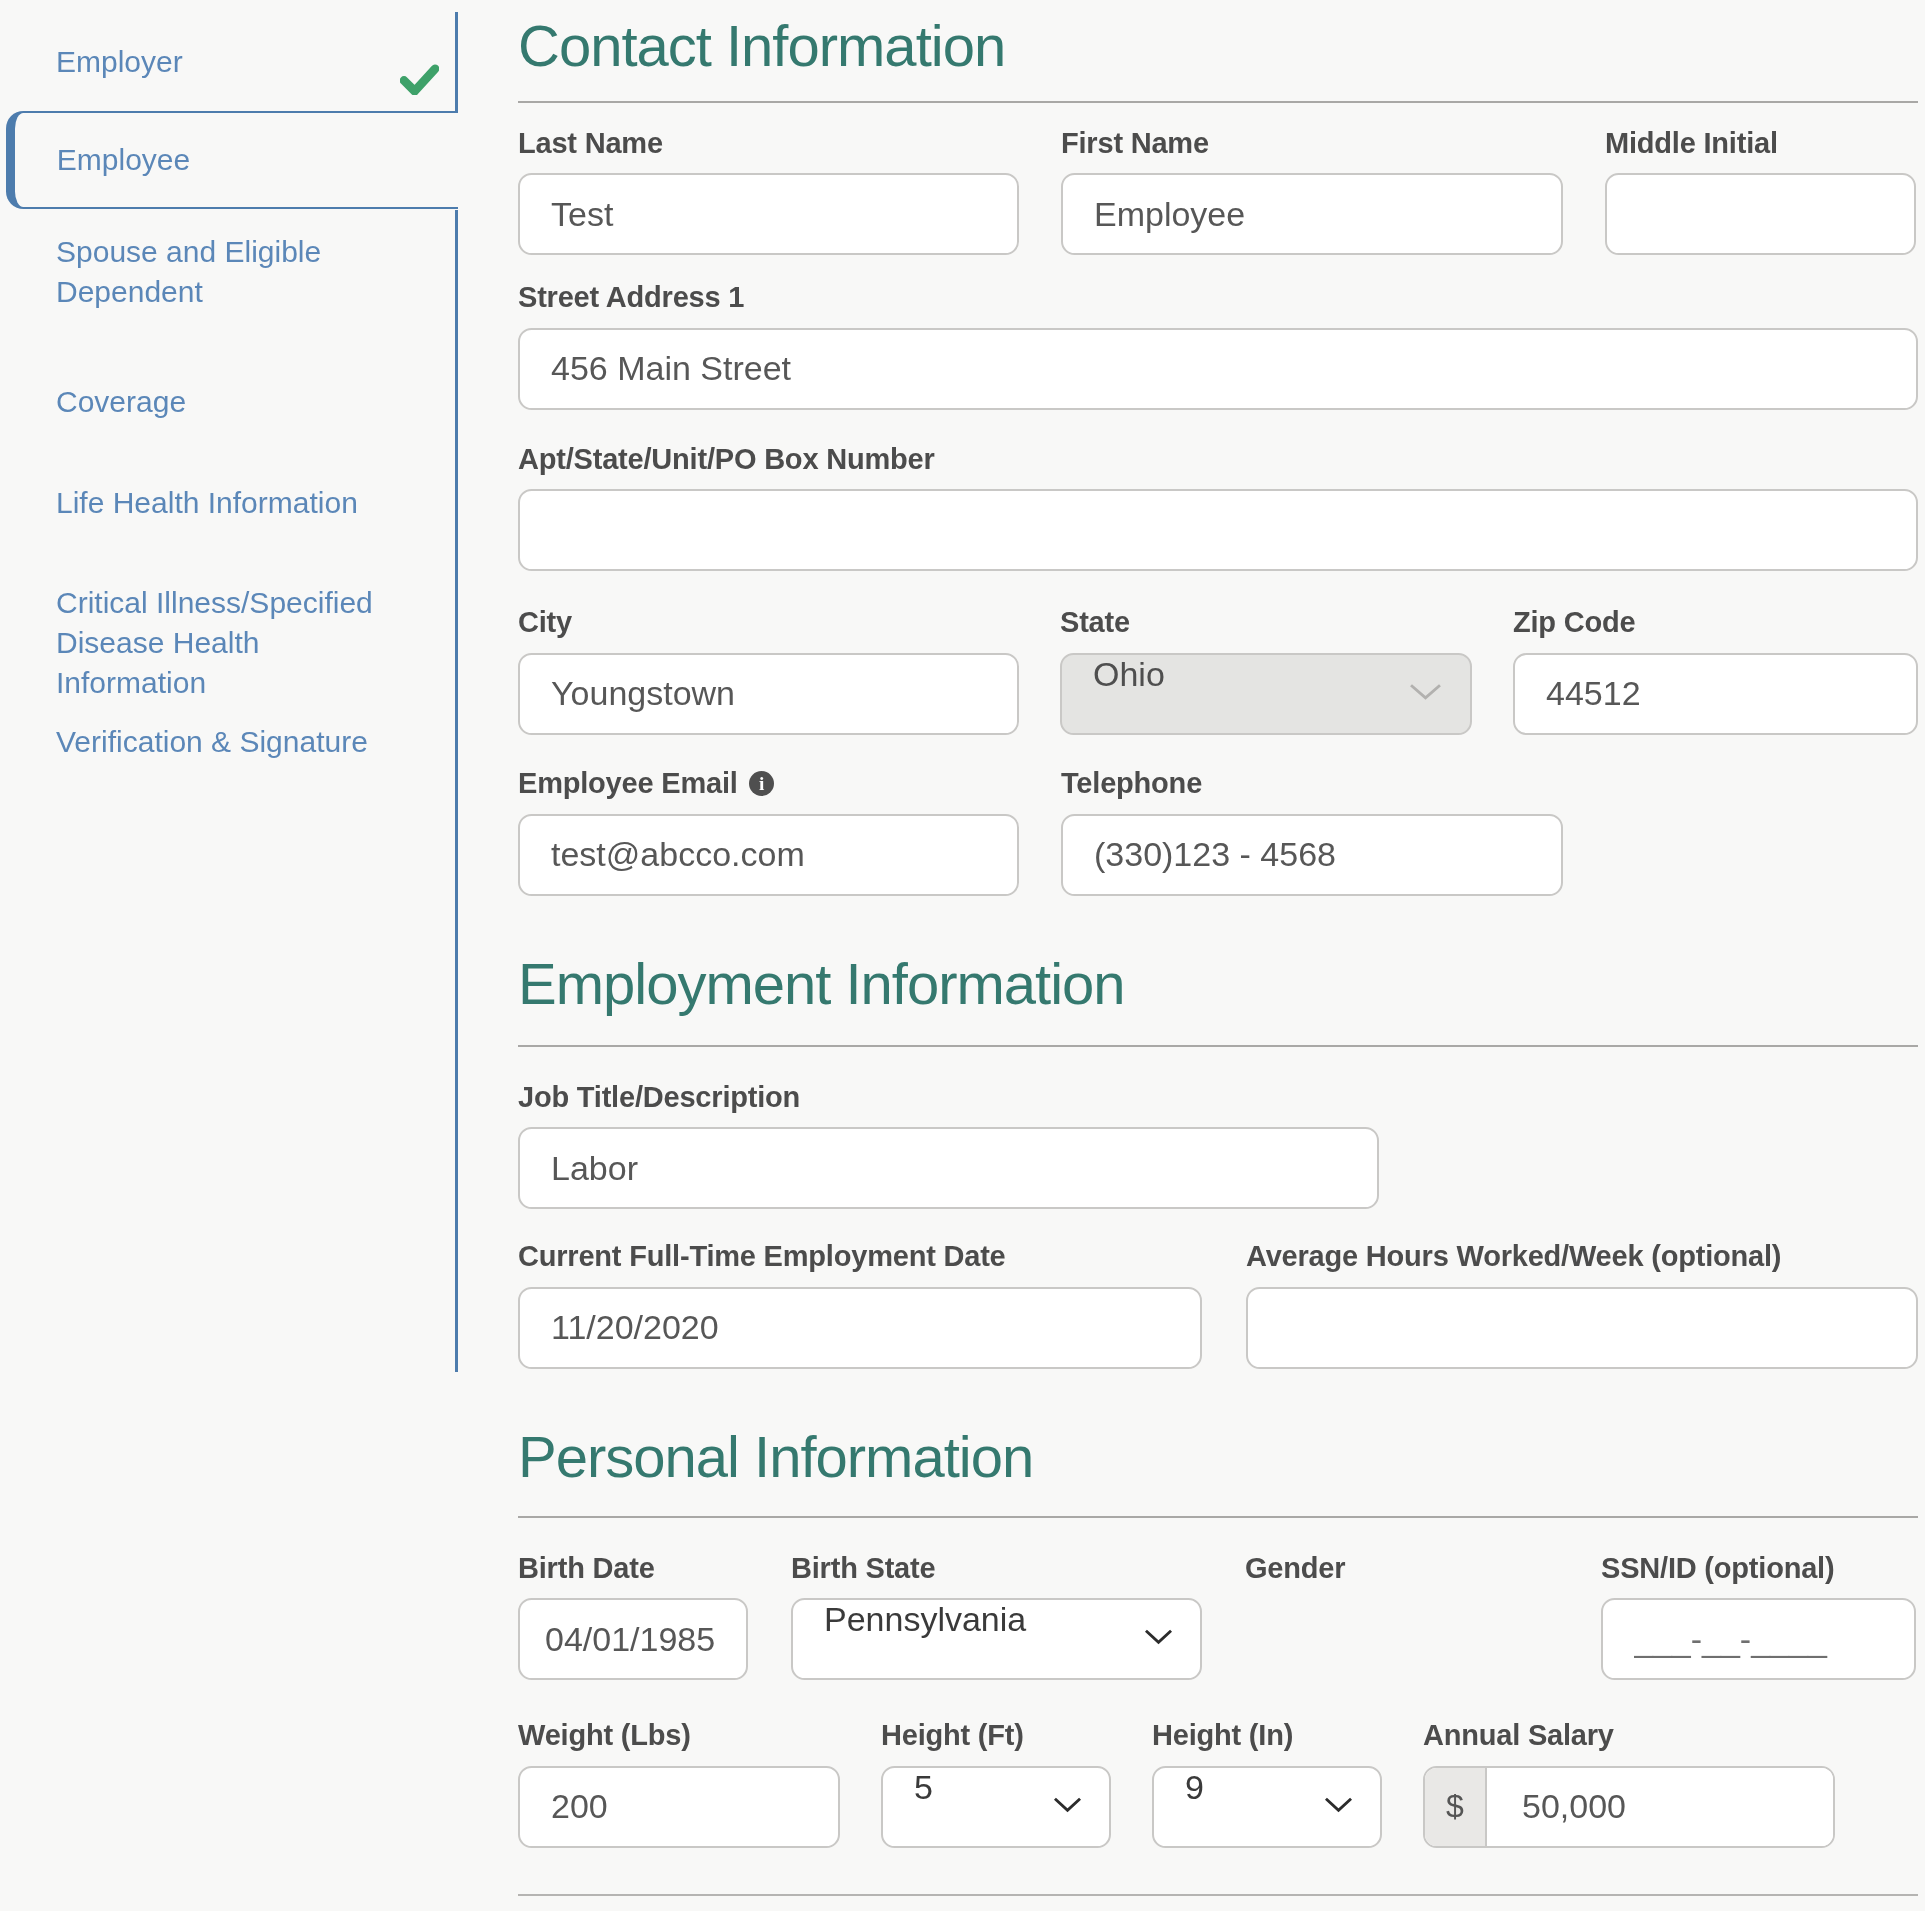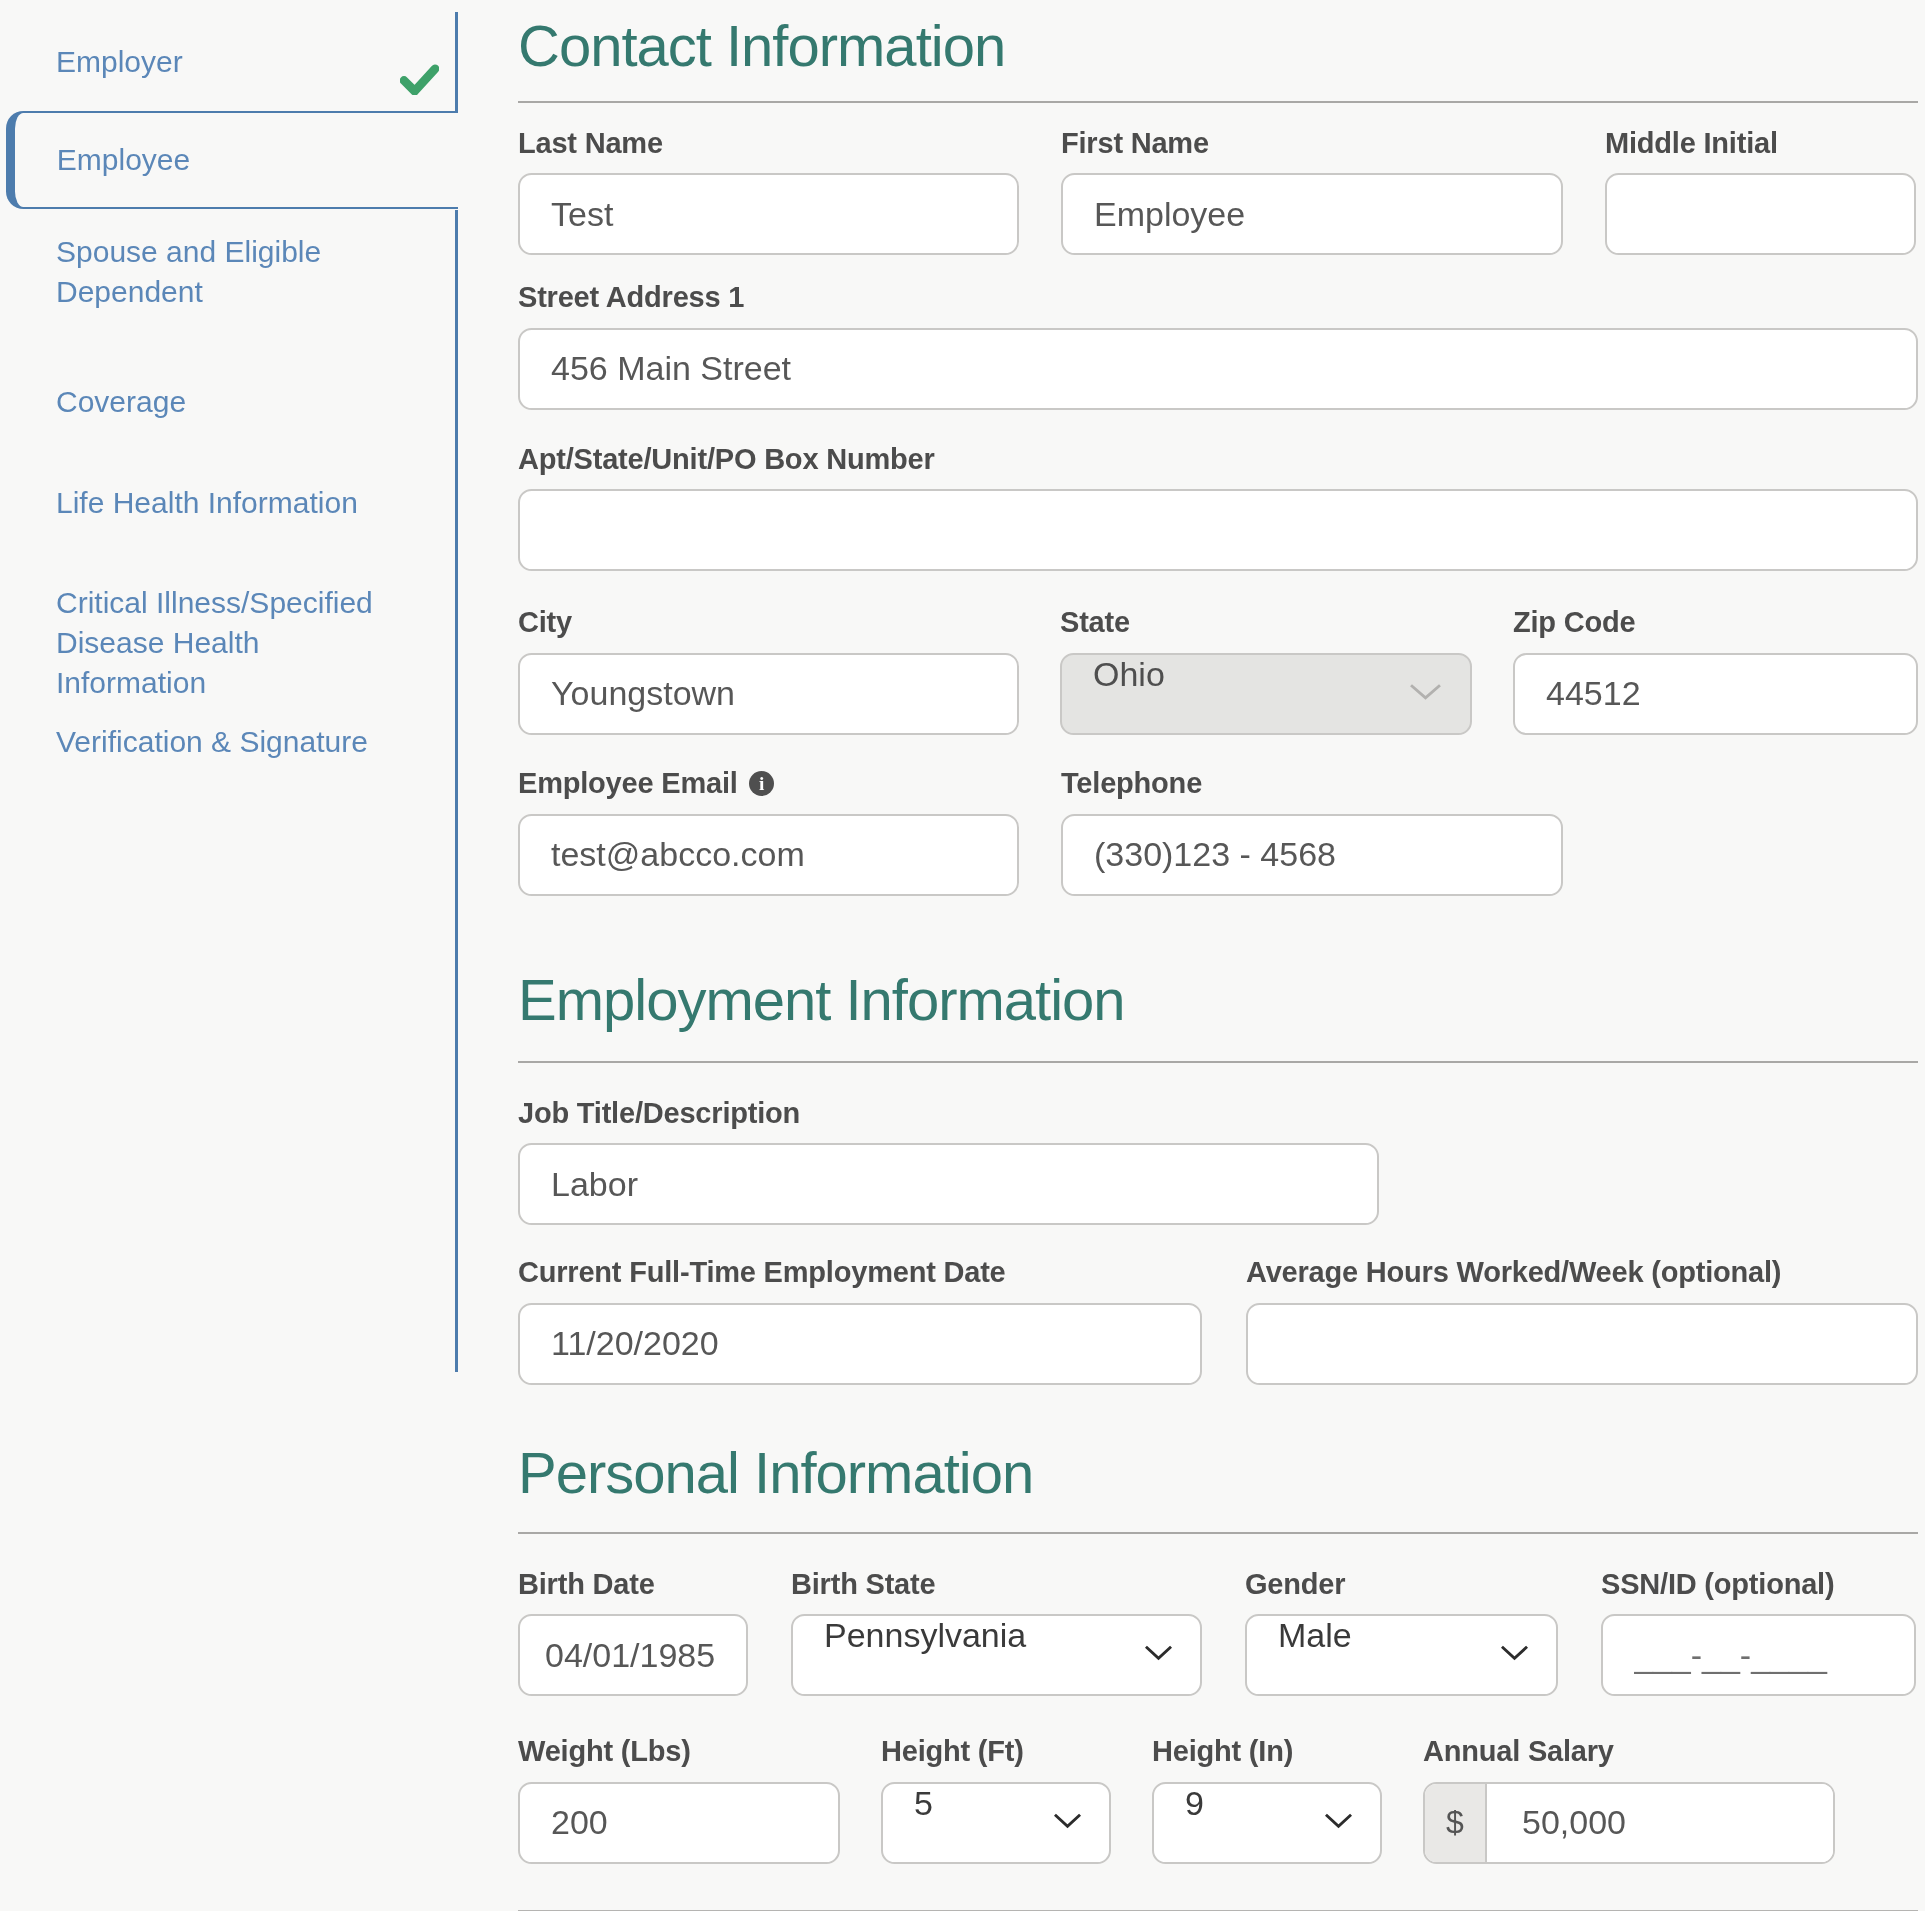--- a/index.html
+++ b/index.html
@@ -38,21 +38,21 @@
   .nav-critical { top:583px; }
   .nav-verification { top:722px; }
 
   
   .main { position:absolute; left:518px; top:0; width:1400px; }
   h1.section-title {
     font-size:58px; font-weight:300; letter-spacing:-1px;
     color:#35796f; line-height:68px;
   }
   .t-contact { margin-top:11.6px; }
-  .t-employment { margin-top:70px; }
+  .t-employment { margin-top:54px; }
   .t-personal { margin-top:54px; }
   .rule { border:none; border-top:2.9px solid #a9a8a6; height:0; }
   .rule-contact { margin-top:21px; }
   .rule-employment { margin-top:27px; }
   .rule-personal { margin-top:25px; }
   .rule-bottom { margin-top:46px; border-top-color:#b5b4b2; }
 
   .field-label {
     display:block; font-size:29px; font-weight:600; color:#4c4c4c;
     line-height:37px; letter-spacing:-0.2px;
@@ -244,28 +244,20 @@
         <span class="sel-value">Pennsylvania</span>
         <span class="chev">
           <svg width="29" height="16.4" viewBox="0 0 30 17">
             <polyline points="2,2 15,14 28,2" fill="none" stroke="#2c2c2c" stroke-width="3"></polyline>
           </svg>
         </span>
       </div>
     </div>
     <div>
       <label class="field-label">Gender</label>
-      <div class="fake-select">
-        <span class="sel-value">Male</span>
-        <span class="chev">
-          <svg width="29" height="16.4" viewBox="0 0 30 17">
-            <polyline points="2,2 15,14 28,2" fill="none" stroke="#2c2c2c" stroke-width="3"></polyline>
-          </svg>
-        </span>
-      </div>
     </div>
     <div>
       <label class="field-label">SSN/ID (optional)</label>
       <input class="text-input" type="text" placeholder="___-__-____" style="">
     </div>
   </div>
 
   <div class="rowweight">
     <div>
       <label class="field-label">Weight (Lbs)</label>

